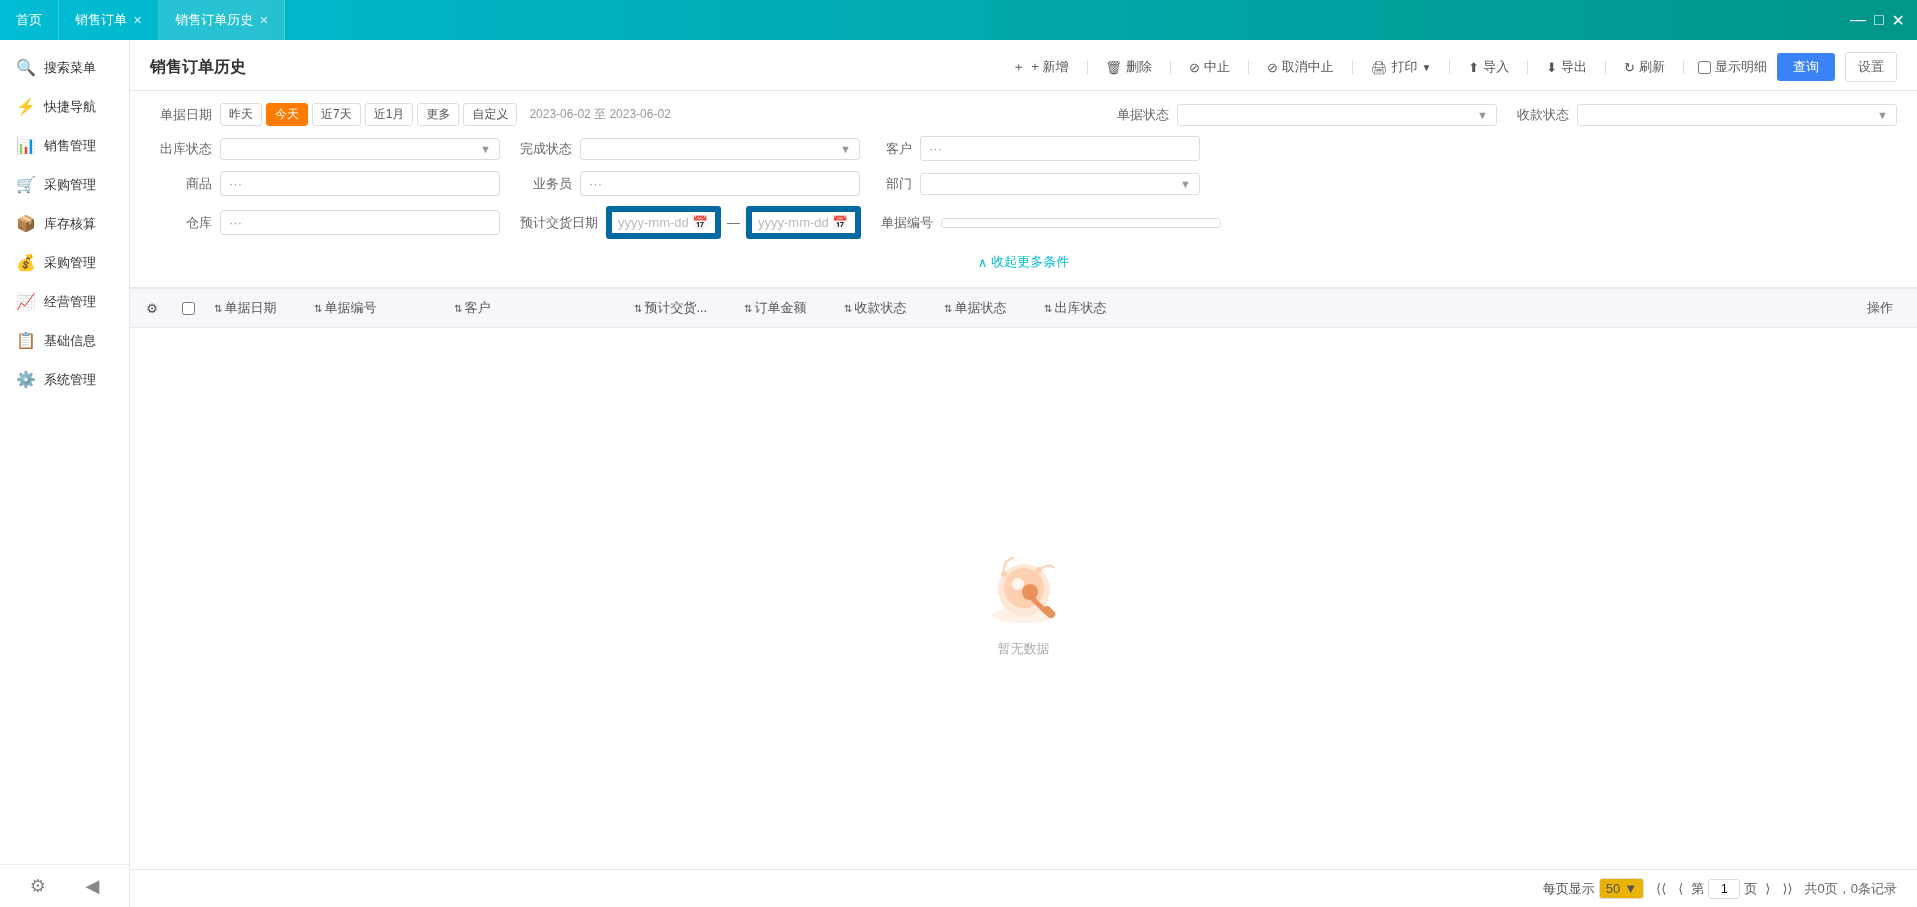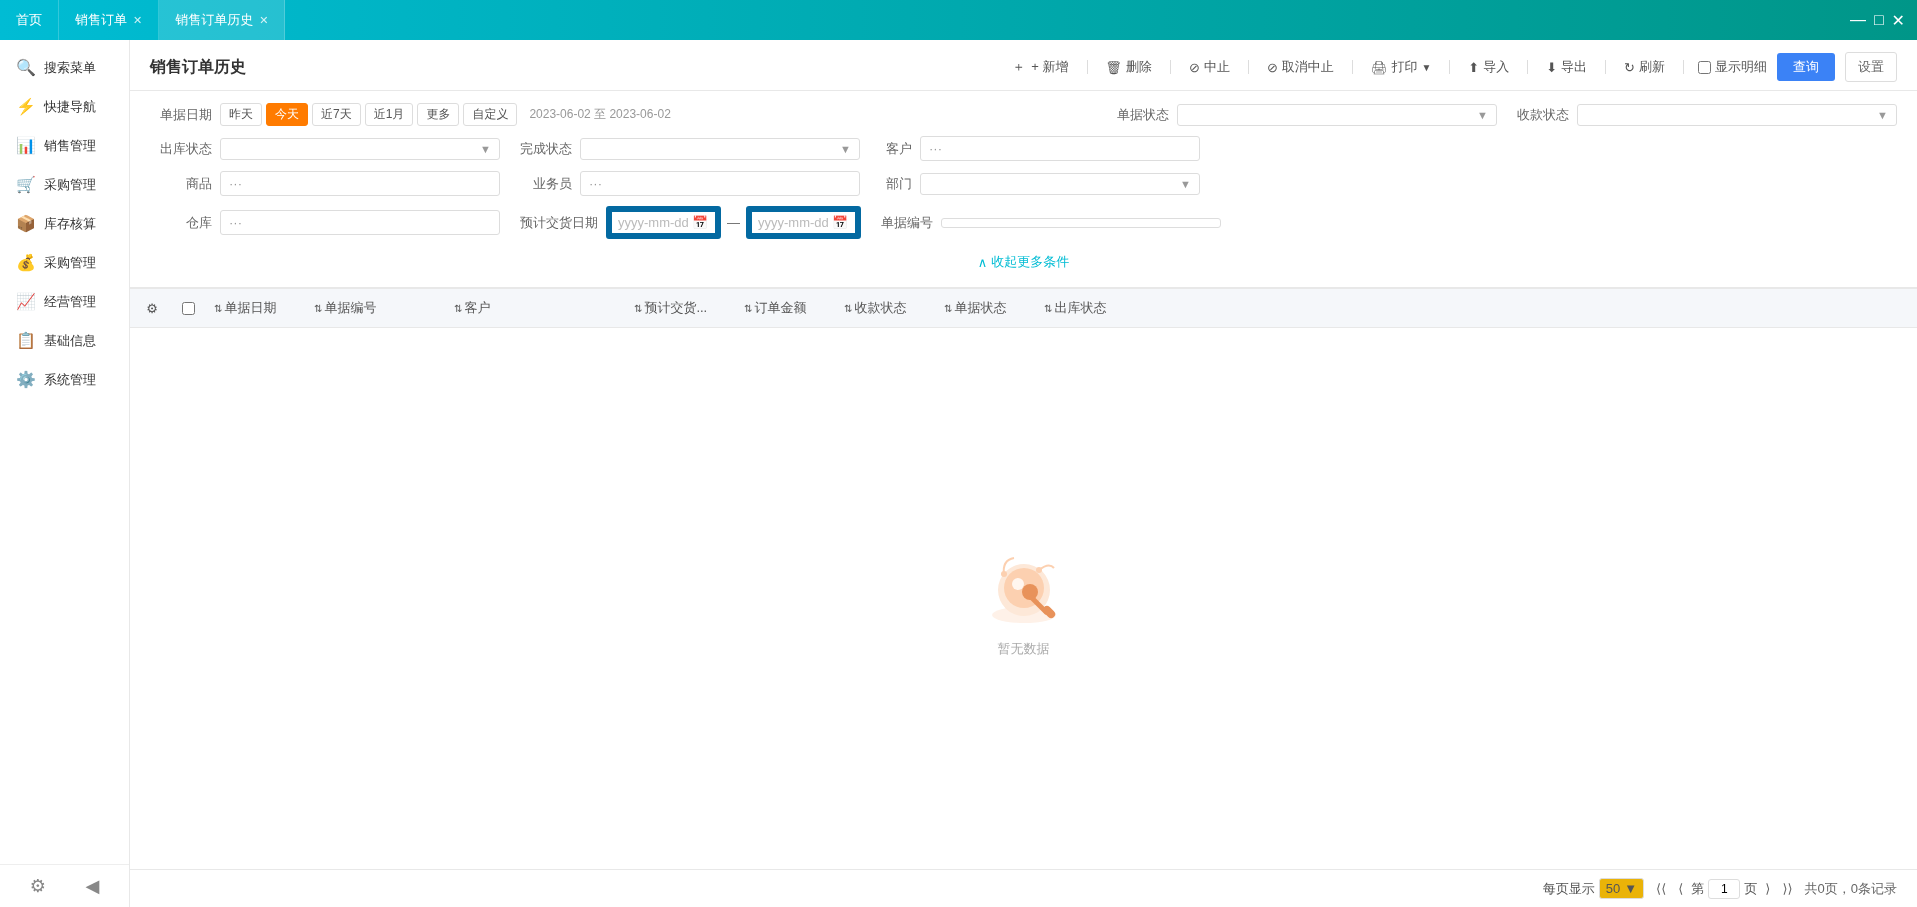--- a/index.html
+++ b/index.html
@@ -580,20 +580,23 @@
           <span style="font-size:10px;">⇅</span>
           <span>收款状态</span>
         </div>
         <div class="th-cell th-docstatus">
           <span style="font-size:10px;">⇅</span>
           <span>单据状态</span>
         </div>
         <div class="th-cell th-outstatus">
           <span style="font-size:10px;">⇅</span>
           <span>出库状态</span>
+        </div>
+        <div class="th-cell th-op">
+          <span>操作</span>
         </div>
       </div>
 
       <div class="empty-state">
         <svg class="empty-icon" viewBox="0 0 100 100">
           <ellipse cx="50" cy="75" rx="32" ry="8" fill="#fde8d8" opacity="0.6"></ellipse>
           <circle cx="50" cy="50" r="26" fill="#fde8d8"></circle>
           <circle cx="50" cy="48" r="20" fill="#fcd0b0"></circle>
           <circle cx="44" cy="44" r="6" fill="#fff" opacity="0.8"></circle>
           <circle cx="56" cy="52" r="8" fill="#e8925a"></circle>

